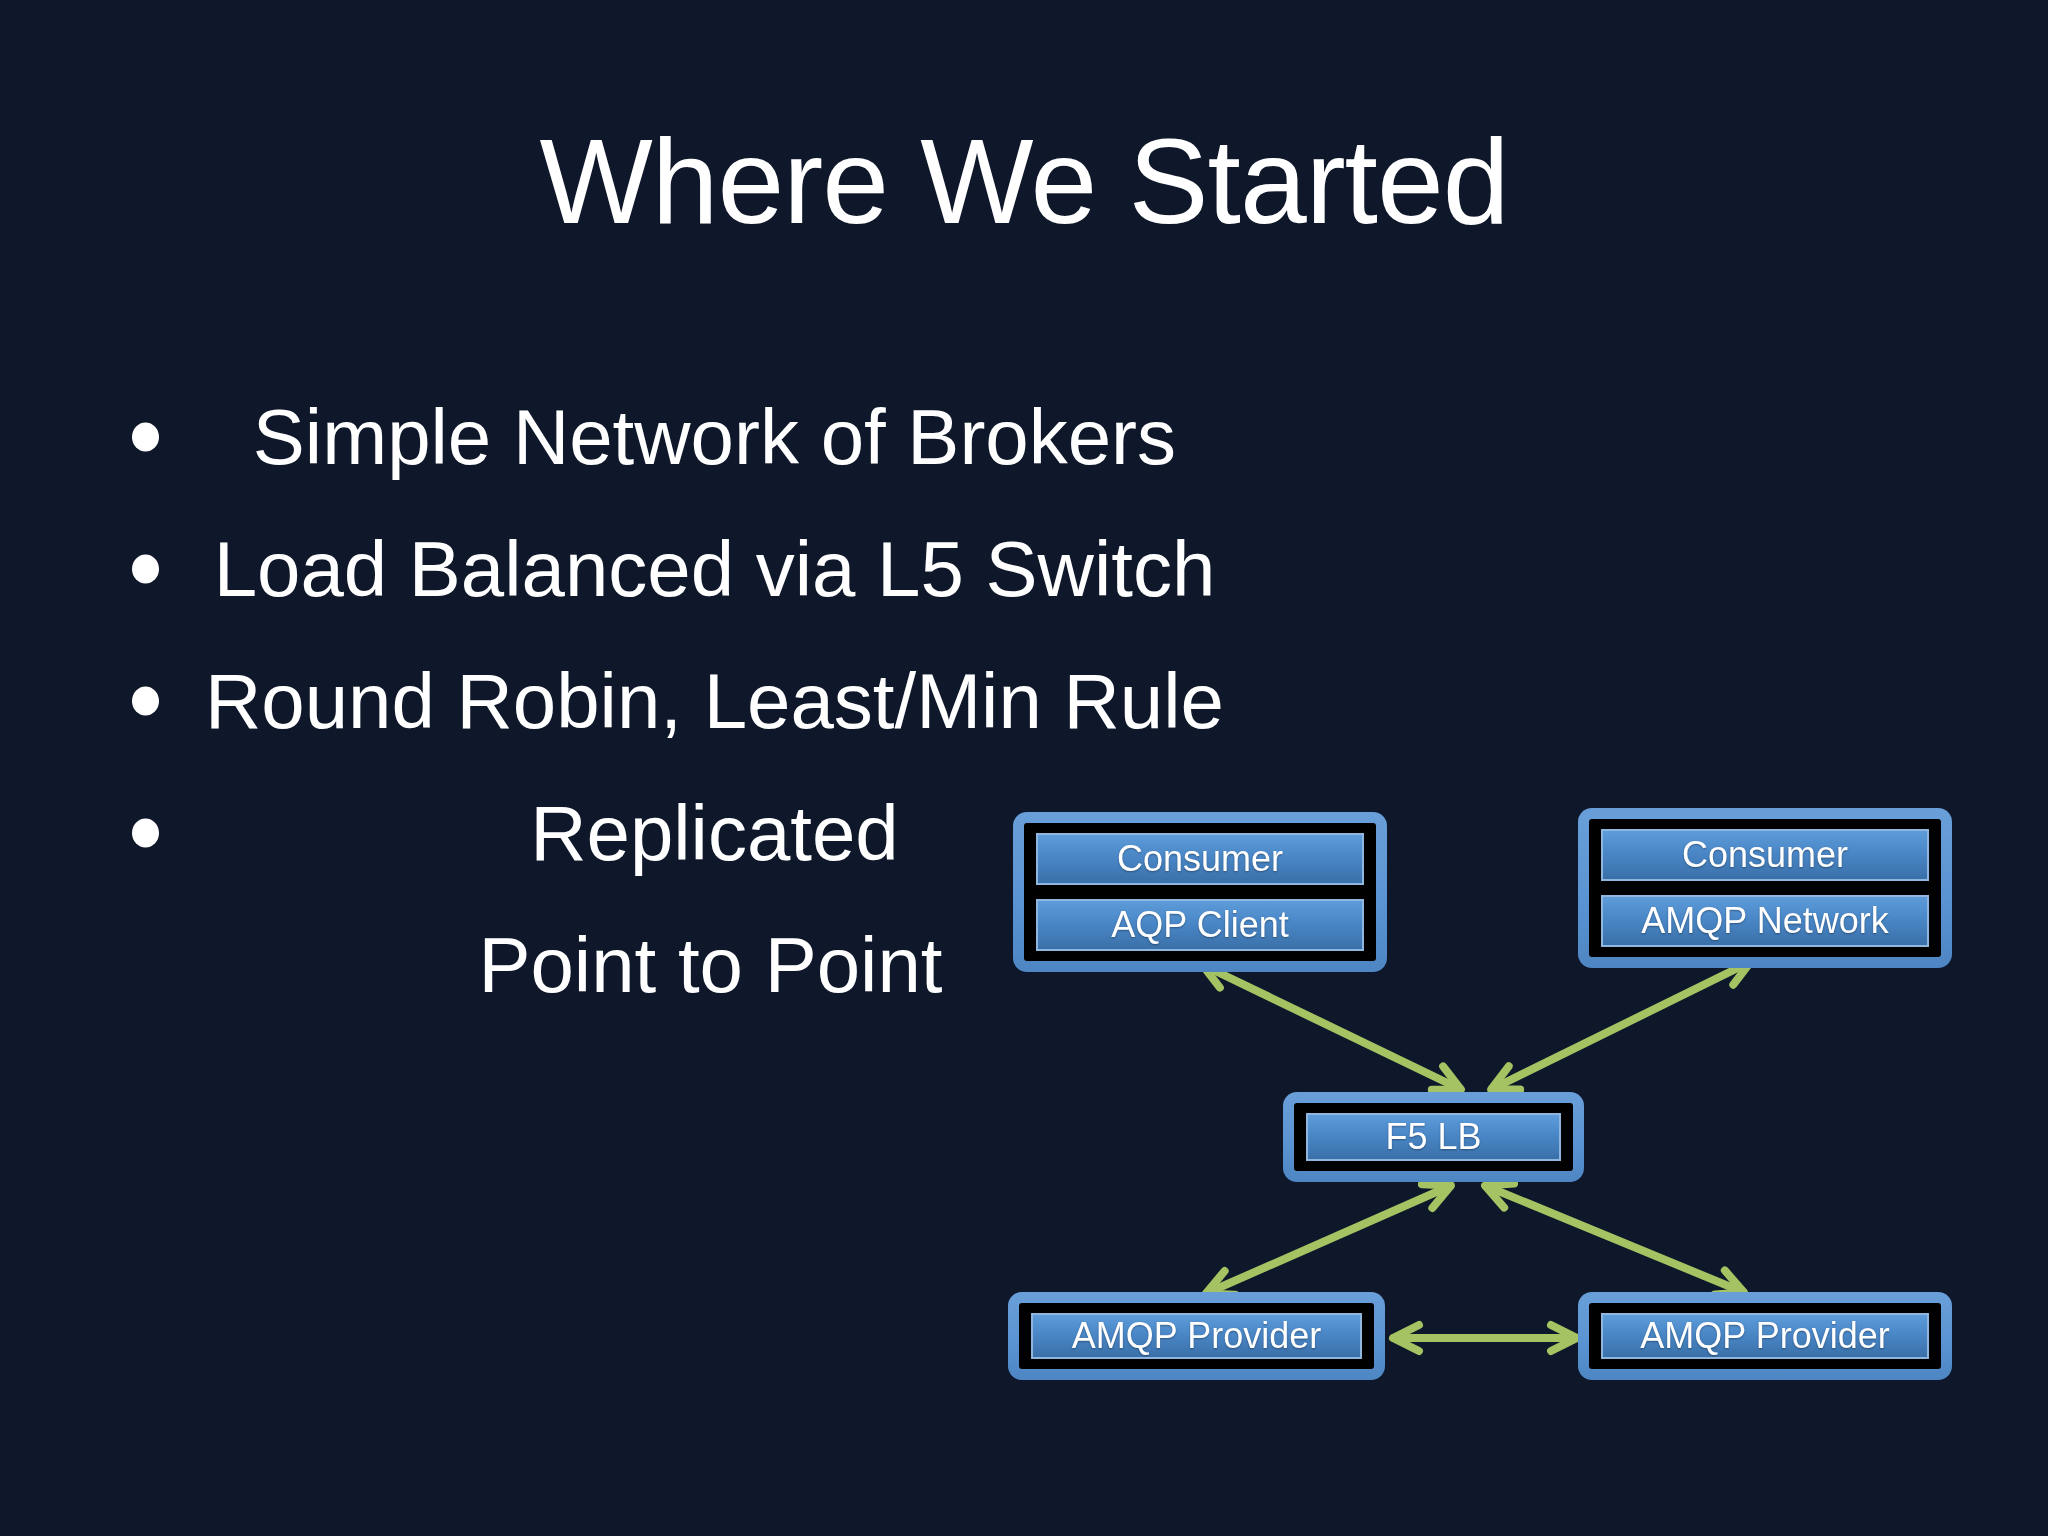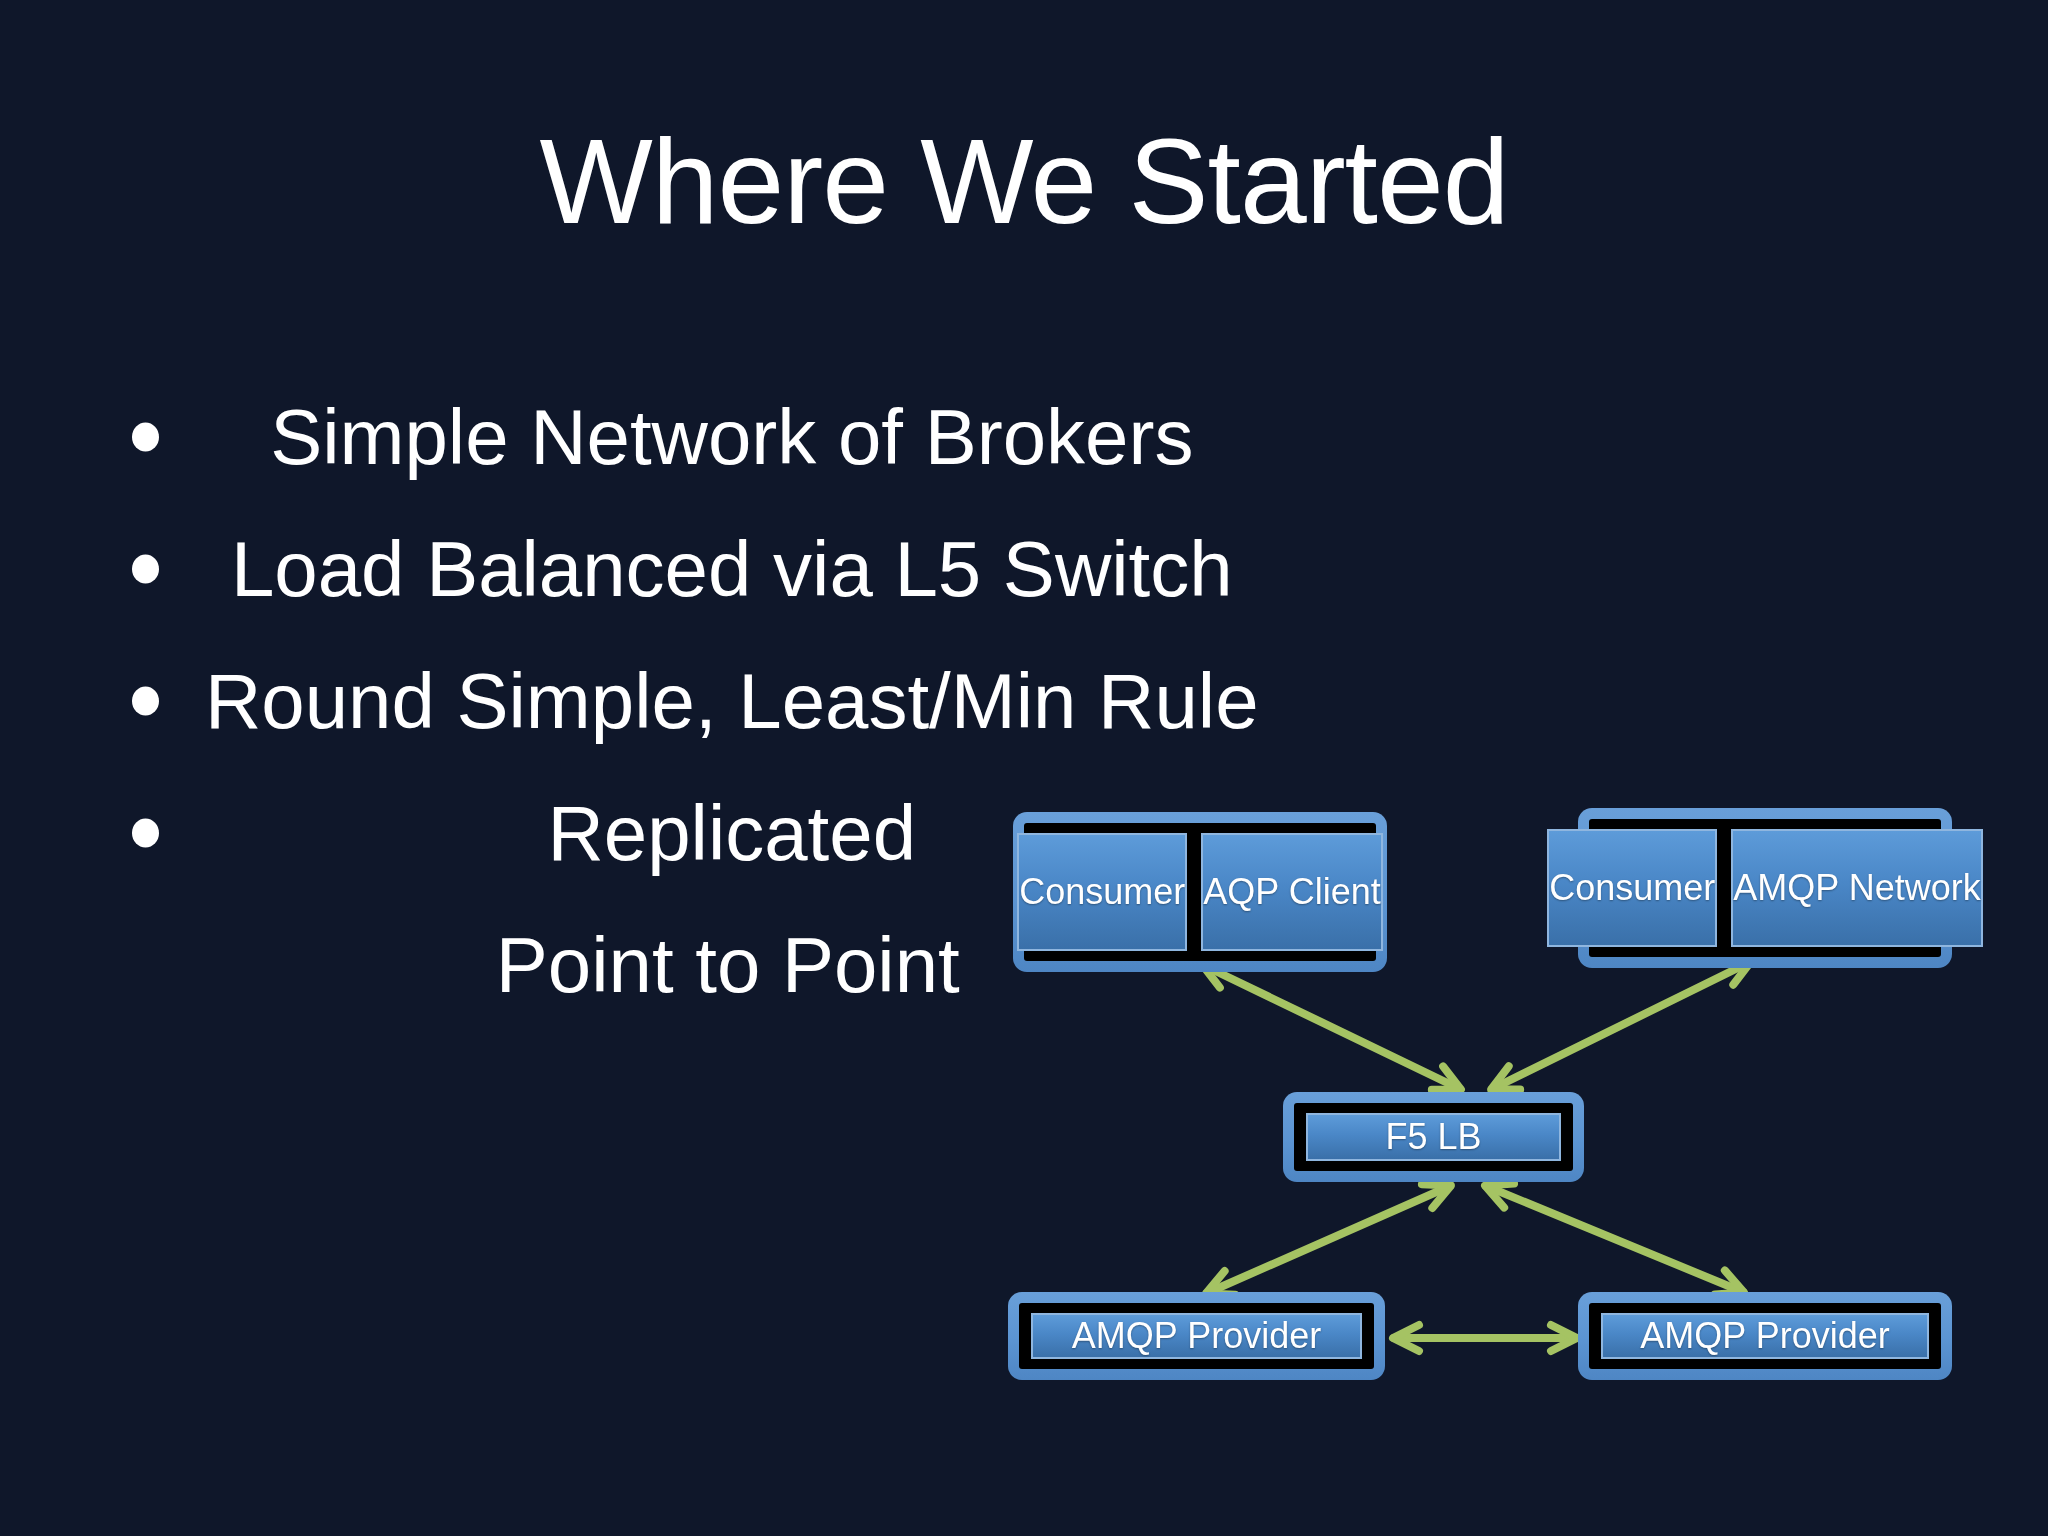--- a/index.html
+++ b/index.html
@@ -70,22 +70,21 @@
     border-radius: 14px;
     padding: 11px;
     box-sizing: border-box;
   }
   .node-inner {
     background: #000000;
     height: 100%;
     box-sizing: border-box;
     padding: 10px 12px;
     display: flex;
-    flex-direction: row;
-    justify-content: center;
+    flex-direction: column;
     gap: 14px;
     border-radius: 3px;
   }
   .bar {
     flex: 1;
     display: flex;
     align-items: center;
     justify-content: center;
     background: linear-gradient(180deg, #5D9BD9 0%, #4A87C7 45%, #3A70A9 100%);
     border: 2px solid #8FB6DF;
@@ -120,21 +119,21 @@
     <li class="bullet-item">
       <span class="dot"></span>
       <span>Simple Network of Brokers</span>
     </li>
     <li class="bullet-item">
       <span class="dot"></span>
       <span>Load Balanced via L5 Switch</span>
     </li>
     <li class="bullet-item">
       <span class="dot"></span>
-      <span>Round Simple, Least/Min Rule</span>
+      <span>Round Robin, Least/Min Rule</span>
     </li>
     <li class="bullet-item">
       <span class="dot"></span>
       <span>Replicated</span>
     </li>
     <li class="bullet-item no-dot">
       
       <span>Point to Point</span>
     </li>
   </ul>

